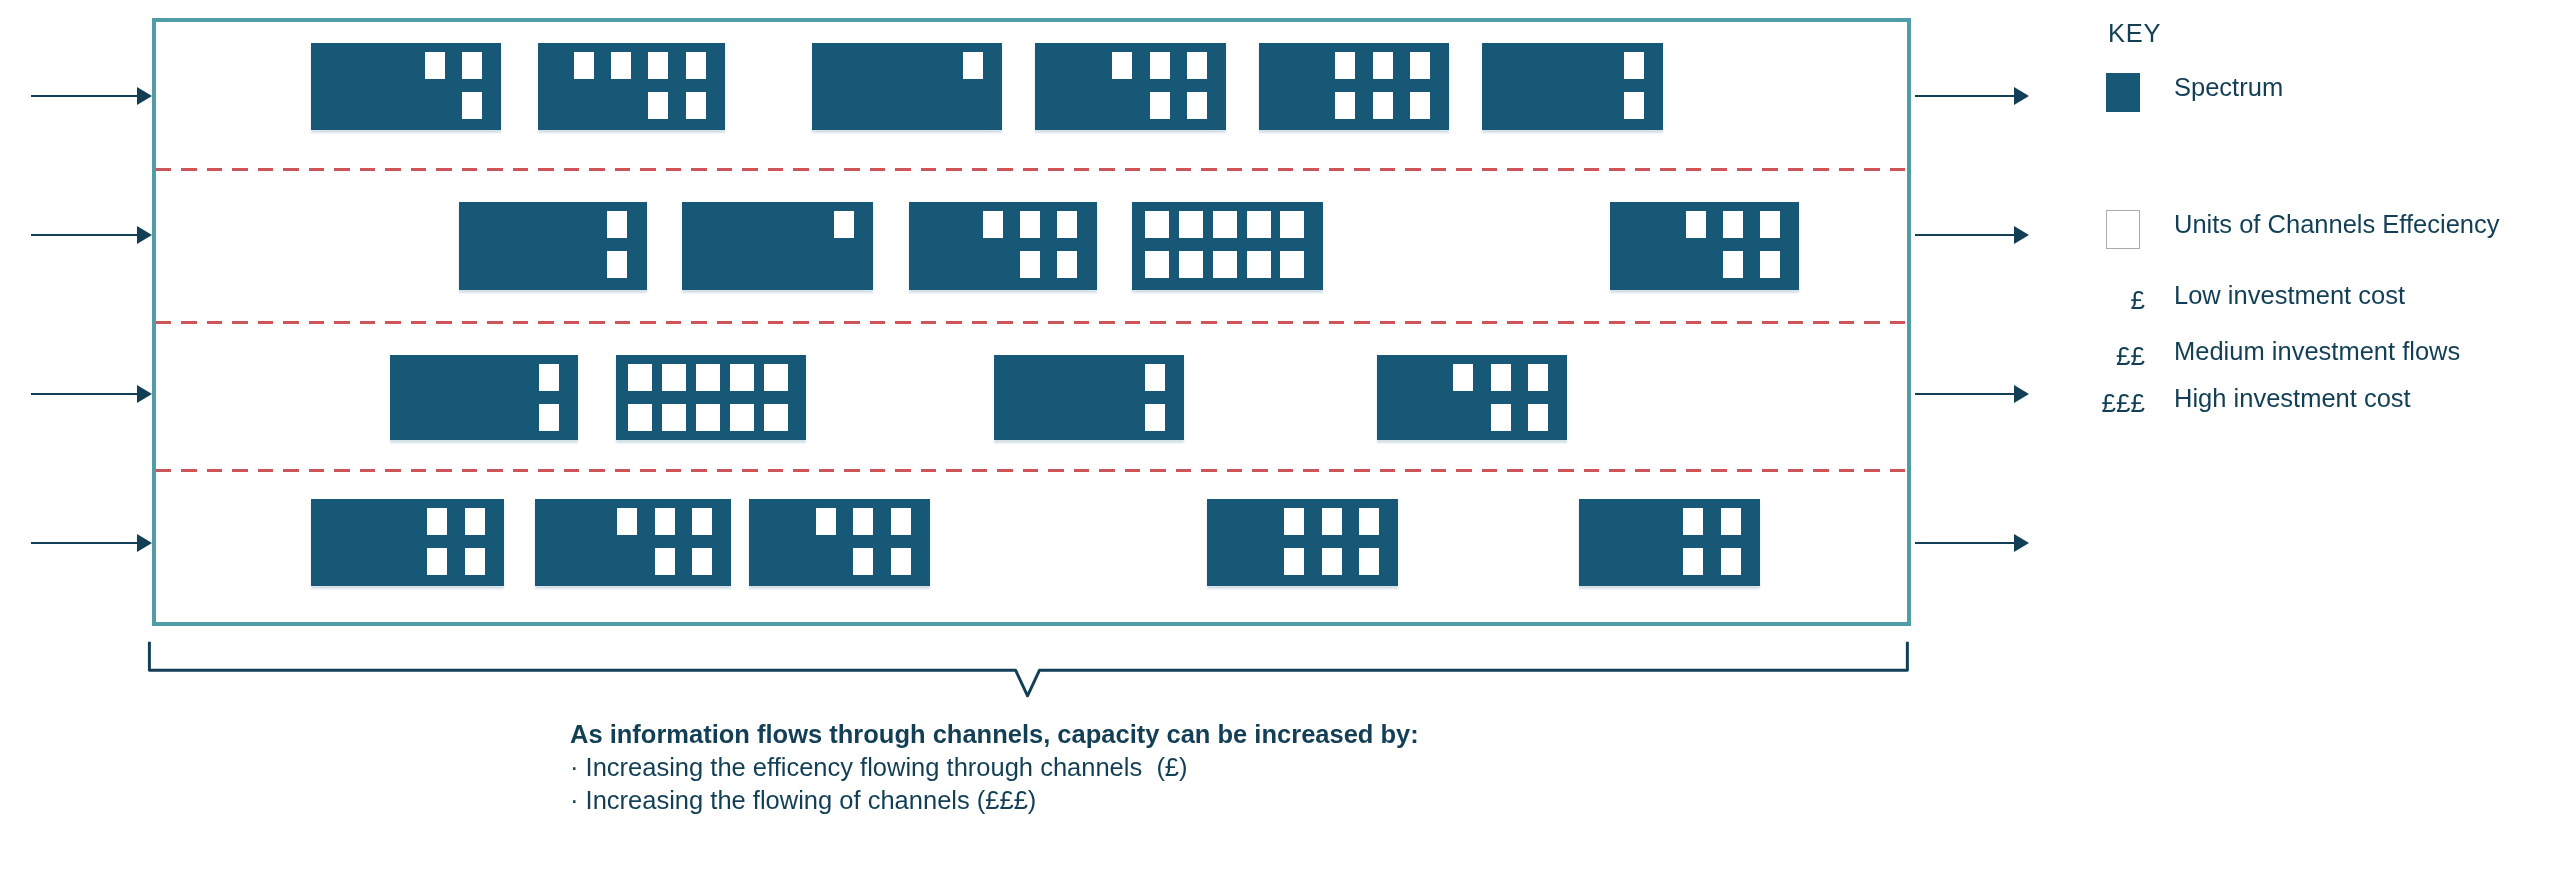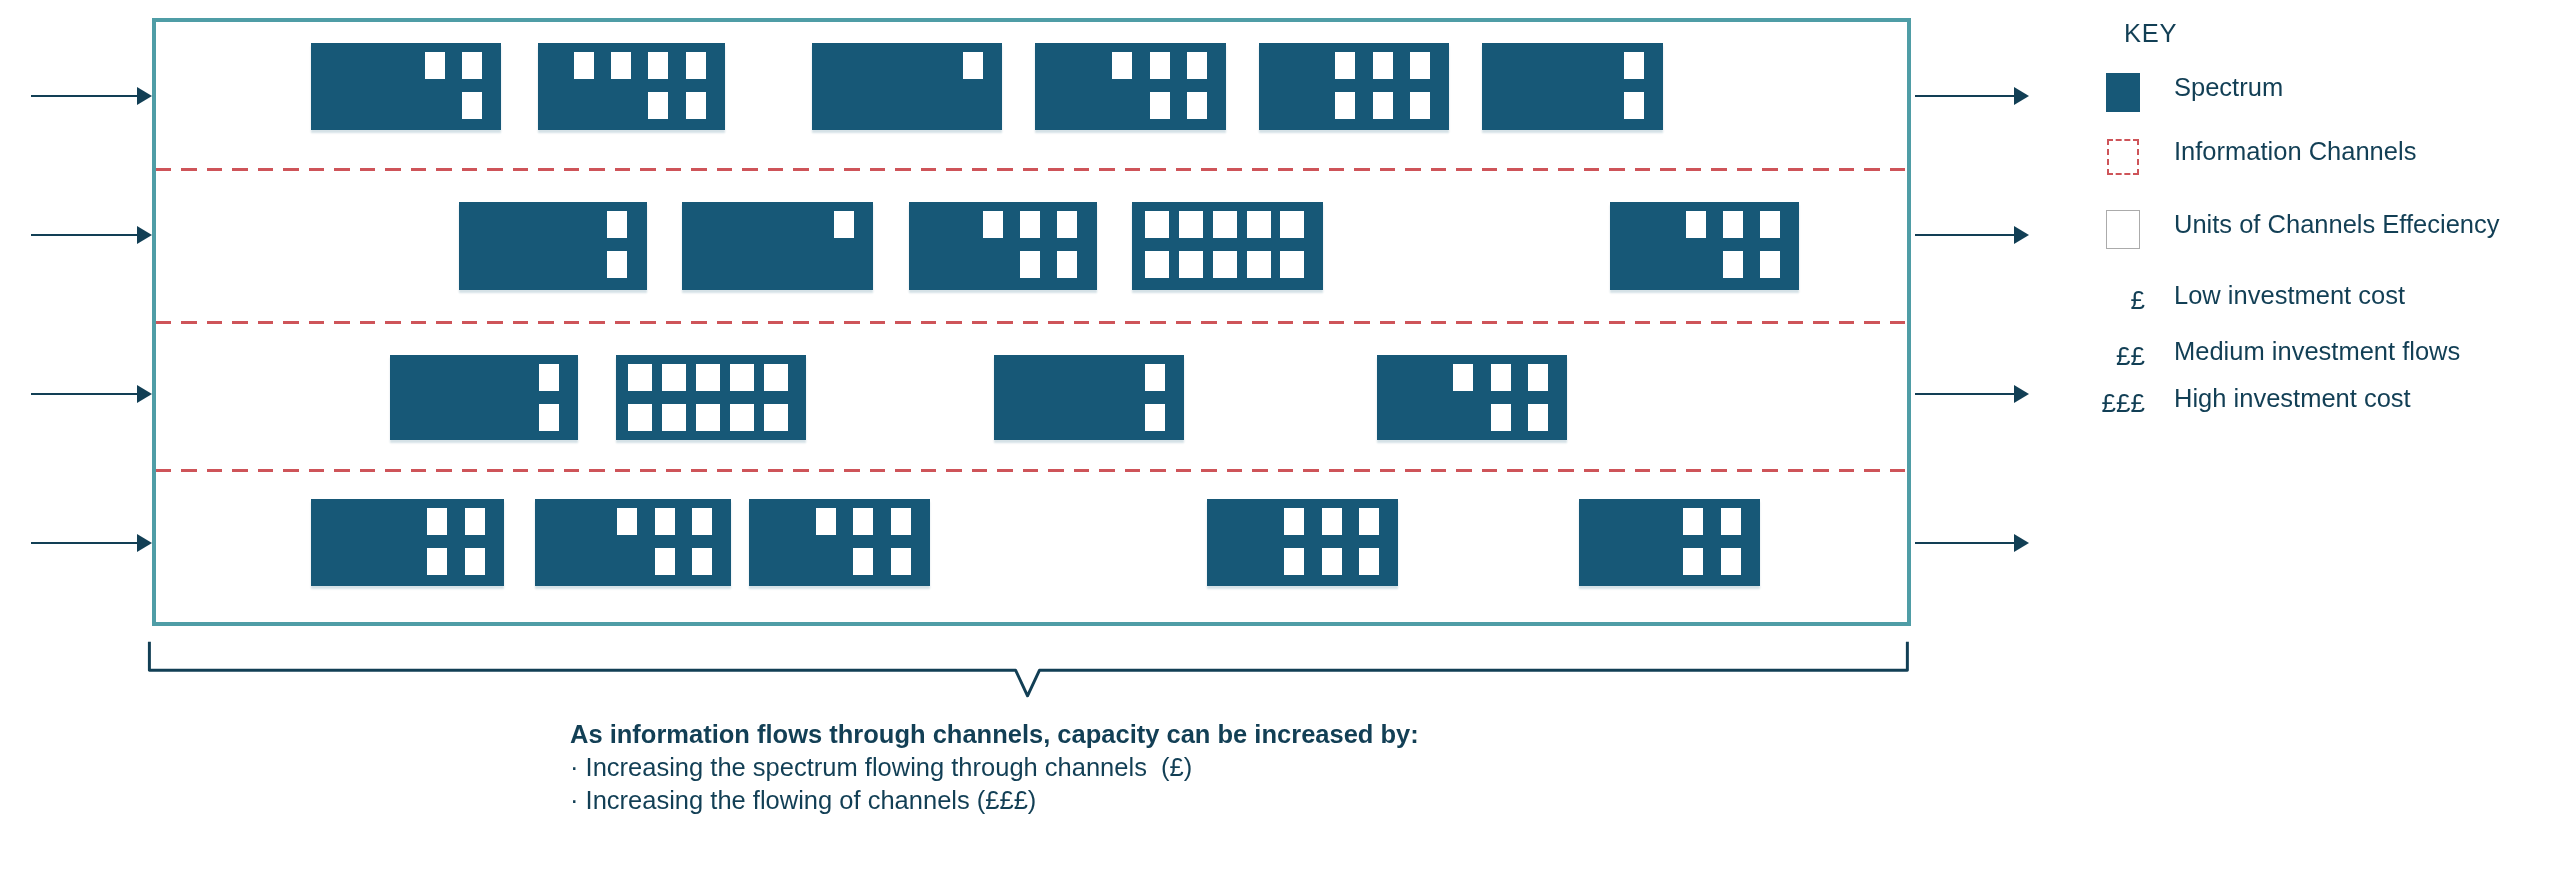--- a/index.html
+++ b/index.html
@@ -24,21 +24,21 @@
   .arrow .head{position:absolute;right:0;top:0;width:0;height:0;
     border-left:15.3px solid var(--ink);border-top:9.3px solid transparent;border-bottom:9.3px solid transparent;}
   
   #brace{position:absolute;left:146px;top:638px;}
   
   #caption{position:absolute;left:570px;top:718px;color:var(--ink);font-size:25.5px;line-height:33px;}
   #caption .heading{font-weight:bold;}
   #caption .bullet{white-space:pre;}
   
   #key{position:absolute;left:2101px;top:0;width:475px;height:441px;color:var(--ink);}
-  #key .key-title{position:absolute;left:23px;top:18.7px;font-size:25.5px;font-weight:500;letter-spacing:0.8px;}
+  #key .key-title{position:absolute;left:7px;top:18.7px;font-size:25.5px;font-weight:500;letter-spacing:0.8px;}
   .key-row{position:absolute;left:0;display:flex;height:39px;}
   .key-sym-col{width:44px;display:flex;align-items:center;justify-content:center;flex:none;}
   .key-sym-col.money{justify-content:flex-end;font-size:26px;}
   .key-label{margin-left:29px;font-size:25.5px;white-space:nowrap;}
   .swatch-spectrum{width:34px;height:39px;background:var(--teal);}
   .swatch-channels{width:32px;height:36px;box-sizing:border-box;border:2.1px dashed var(--red);background:#fff;}
   .swatch-units{width:34px;height:39px;box-sizing:border-box;border:1.7px solid var(--units);background:#fff;}
 </style>
 </head>
 <body>
@@ -213,40 +213,34 @@
         <div class="unit-cell" style="left: 142px; top: 49px; width: 20.4px;"></div>
       </div>
     </div>
 
   <svg id="brace" width="1769" height="68" viewBox="0 0 2085 80">
     <path d="M4 6 L4 38 L1025 38 L1039 68 L1053 38 L2076 38 L2076 6" fill="none" stroke="#123F55" stroke-width="3.5" stroke-linejoin="round" stroke-linecap="square"></path>
   </svg>
 
   <div id="caption">
     <div class="heading">As information flows through channels, capacity can be increased by:</div>
-    <div class="bullet">· Increasing the spectrum flowing through channels  (£)</div>
+    <div class="bullet">· Increasing the efficency flowing through channels  (£)</div>
     <div class="bullet">· Increasing the flowing of channels (£££)</div>
   </div>
 
   <div id="key">
     <div class="key-title">KEY</div>
 
     <div class="key-row" style="top:73px">
       <span class="key-sym-col">
           <span class="swatch-spectrum"></span>
         </span>
       <span class="key-label">Spectrum</span>
     </div>
 
-    <div class="key-row" style="top:137px">
-      <span class="key-sym-col">
-          <span class="swatch-channels"></span>
-        </span>
-      <span class="key-label">Information Channels</span>
-    </div>
 
     <div class="key-row" style="top:210px">
       <span class="key-sym-col">
           <span class="swatch-units"></span>
         </span>
       <span class="key-label">Units of Channels Effeciency</span>
     </div>
 
     <div class="key-row" style="top:281px">
       <span class="key-sym-col money">£</span>

